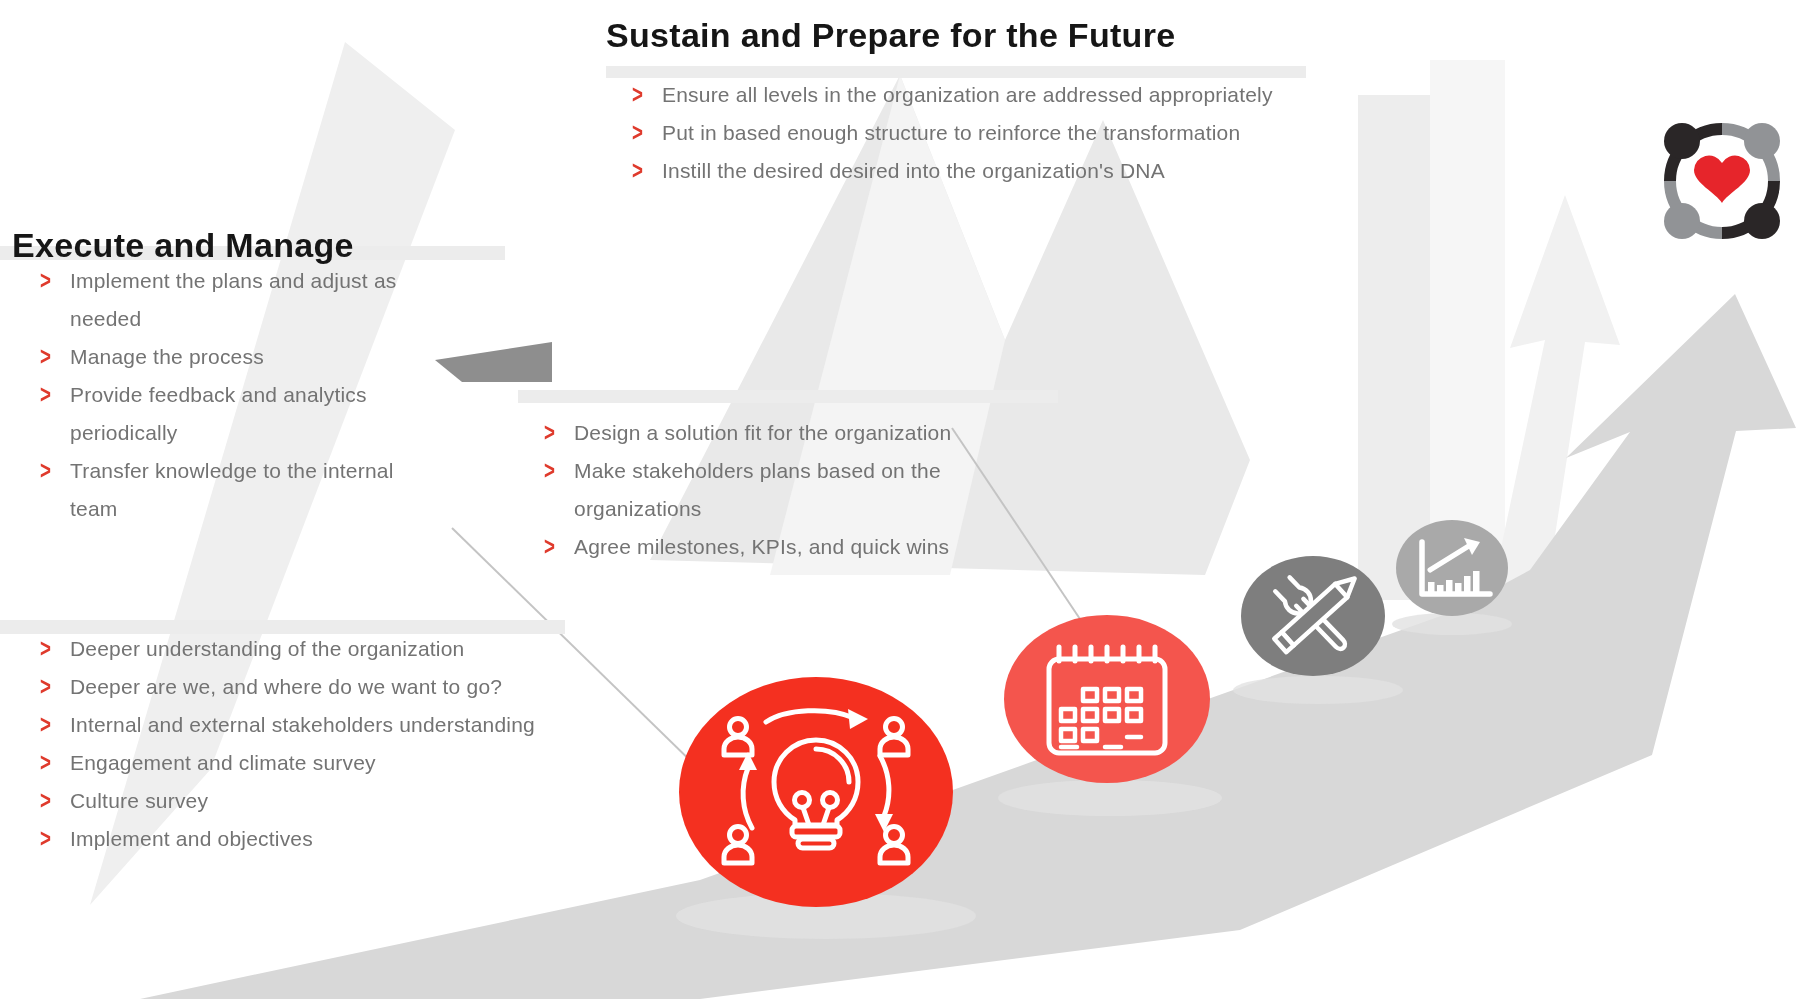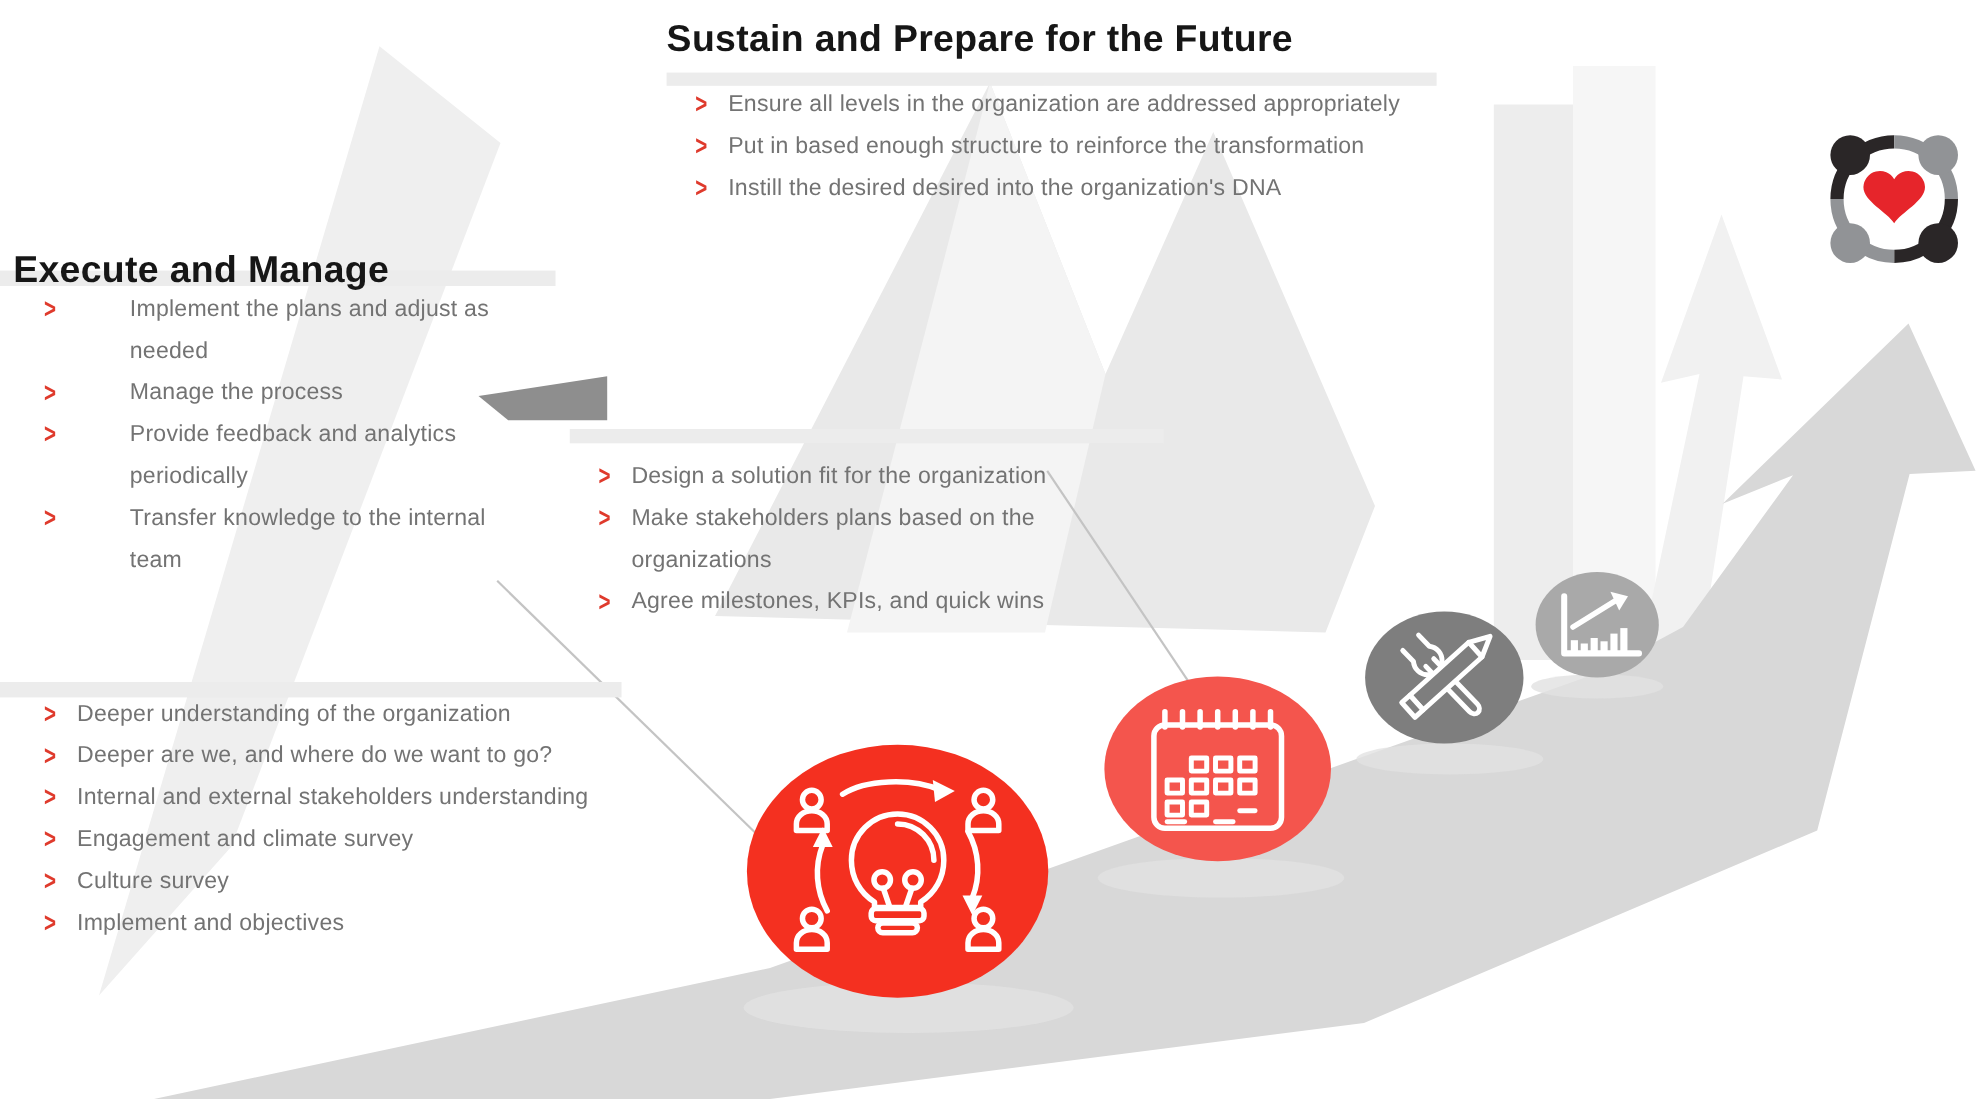--- a/index.html
+++ b/index.html
@@ -14,21 +14,21 @@
     white-space:nowrap;z-index:3;
   }
   .title-underline{position:absolute;background:#ececec;z-index:1;}
   ul.bullets{position:absolute;list-style:none;margin:0;padding:0;z-index:3;}
   ul.bullets li{display:flex;align-items:flex-start;}
   .chev{
     flex:0 0 30px;color:#df3a2c;font-weight:800;font-size:22px;line-height:38px;
     transform:scaleX(0.85) scaleY(1.15);transform-origin:left center;
   }
   .btxt{font-size:21px;line-height:38px;color:#737373;letter-spacing:.2px;}
-  .w350{width:350px;margin-left:48px;} .w380{width:385px;} .w560{width:560px;white-space:nowrap;} .w760{width:760px;white-space:nowrap;}
+  .w350{width:350px;} .w380{width:385px;} .w560{width:560px;white-space:nowrap;} .w760{width:760px;white-space:nowrap;}
 </style>
 </head>
 <body>
 
 <div class="canvas">
 
   <svg class="scene" width="1800" height="999" viewBox="0 0 1800 999">
 
     <g>
       <polygon points="345,42 455,130 210,770 90,905" fill="#efefef"></polygon>

